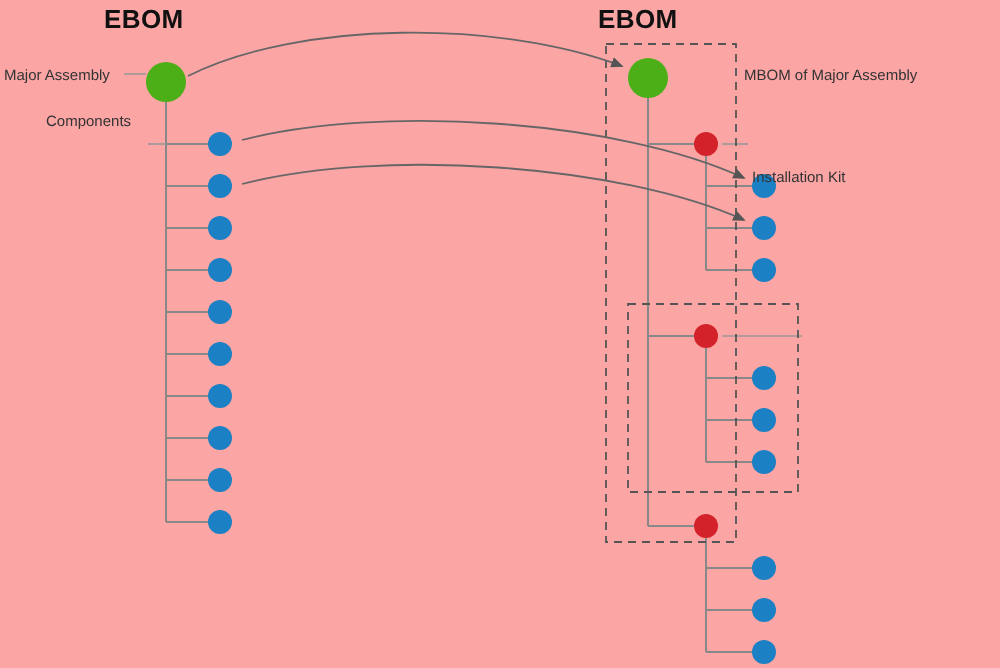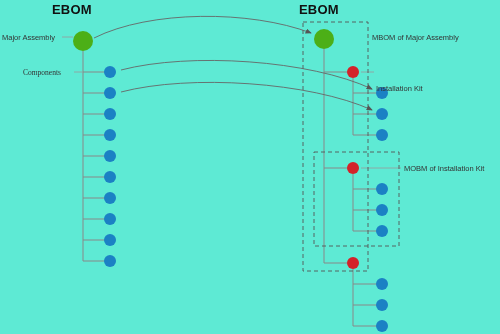--- a/index.html
+++ b/index.html
@@ -4,21 +4,21 @@
 <style>
   html, body {
     margin: 0;
     padding: 0;
     background: #ffffff;
   }
   #root {
     position: relative;
     width: 500px;
     height: 334px;
-    background: #5eead4;
+    background: #fca5a5;
     font-family: "Liberation Sans", sans-serif;
     overflow: hidden;
   }
   .hdr {
     position: absolute;
     font-size: 13px;
     font-weight: bold;
     color: #111111;
     letter-spacing: 0.2px;
     white-space: nowrap;
@@ -142,18 +142,17 @@
     <g fill="#4caf17">
       <circle cx="83" cy="41" r="10"></circle>
       <circle cx="324" cy="39" r="10"></circle>
     </g>
   </svg>
 
   <div class="hdr" style="left:52px; top:2px;">EBOM</div>
   <div class="hdr" style="left:299px; top:2px;">EBOM</div>
 
   <div class="lbl" style="left:2px; top:33px;">Major Assembly</div>
-  <div class="lbl" style="left:23px; top:68px;font-family:Liberation Serif, serif;">Components</div>
+  <div class="lbl" style="left:23px; top:56px;">Components</div>
   <div class="lbl" style="left:372px; top:33px;">MBOM of Major Assembly</div>
   <div class="lbl" style="left:376px; top:84px;">Installation Kit</div>
-  <div class="lbl" style="left:404px; top:164px;">MOBM of Installation Kit</div>
 
 </div>
 
 </body></html>

